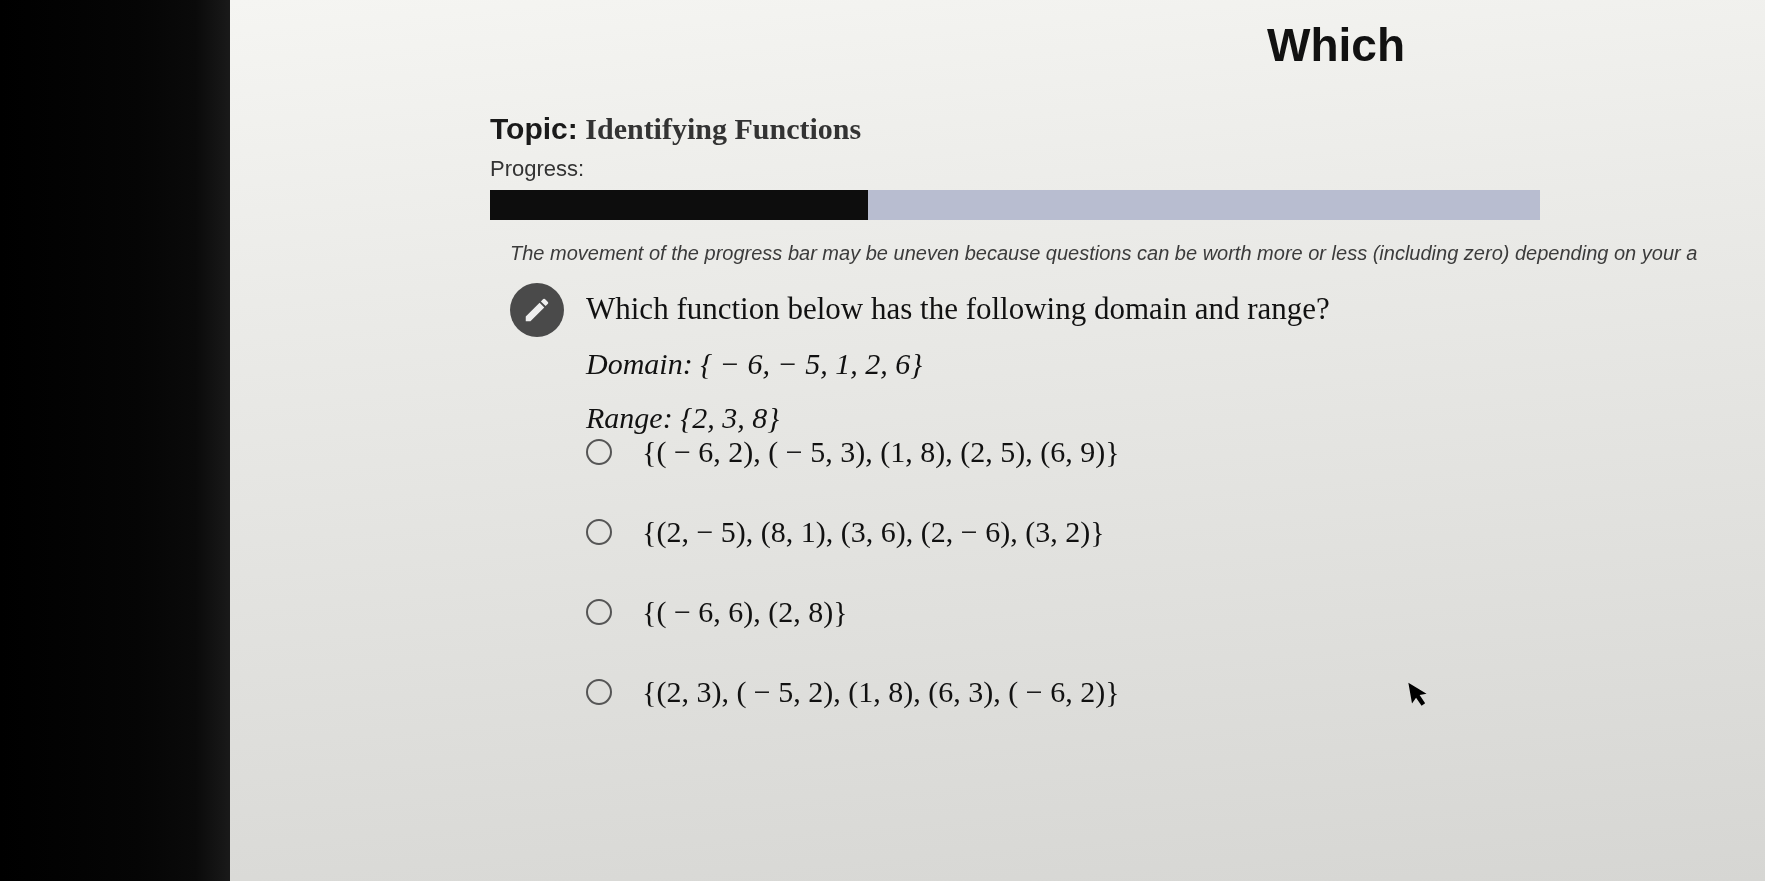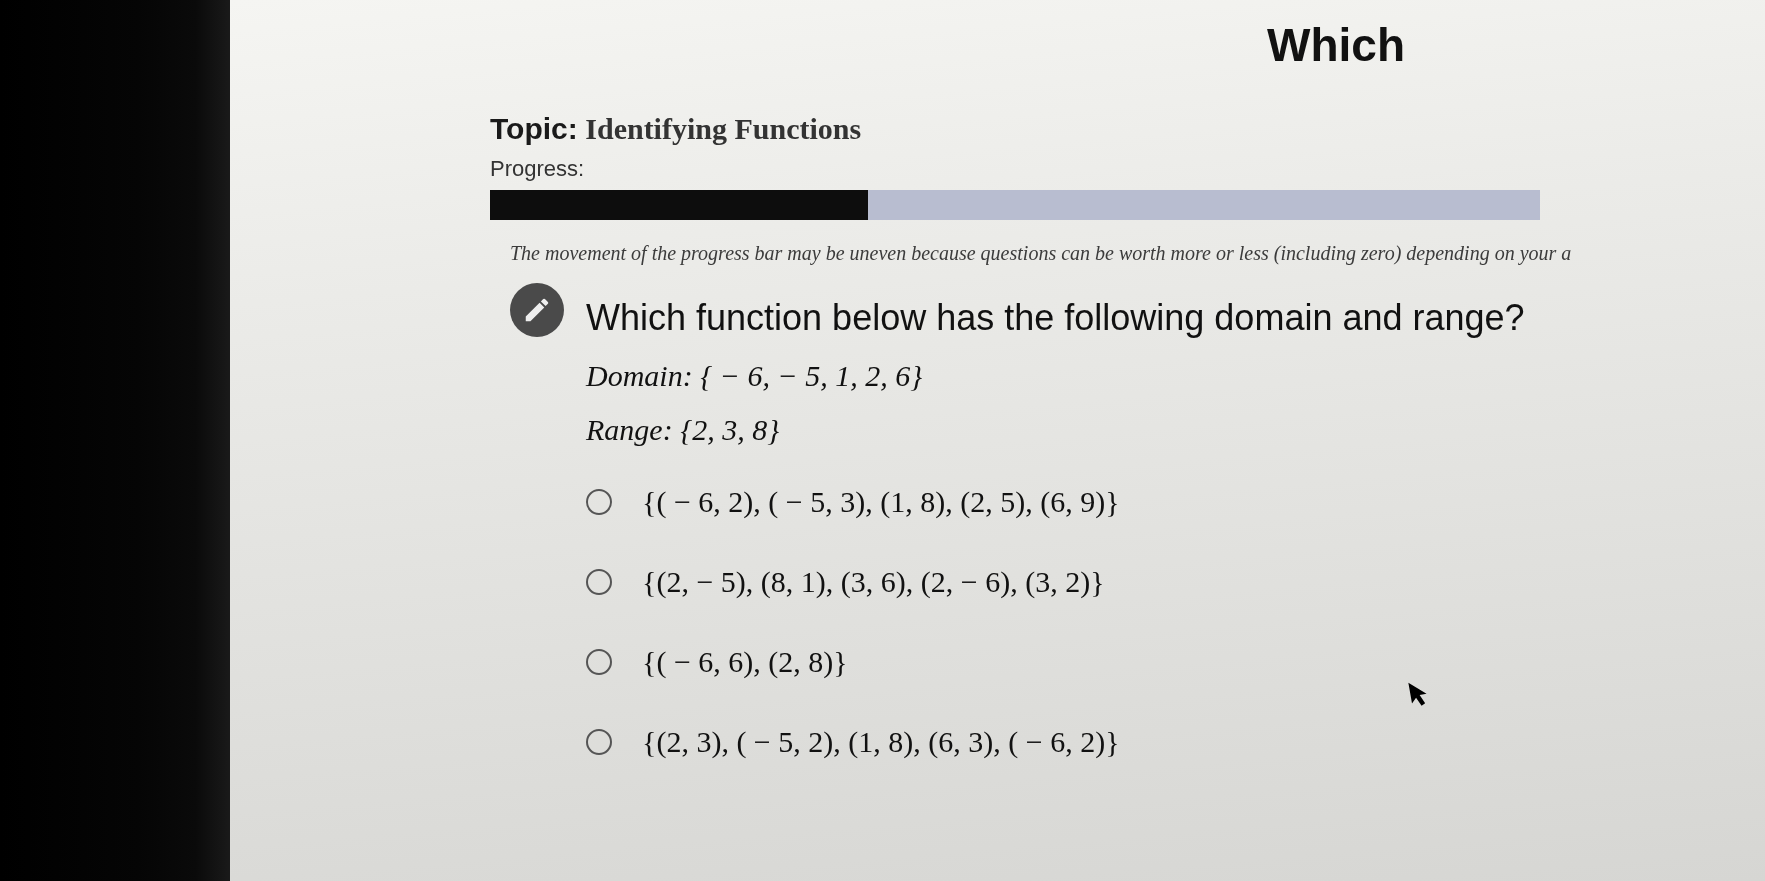--- a/index.html
+++ b/index.html
@@ -60,21 +60,21 @@
     width: 1050px;
     height: 30px;
     background: #b8bdd0;
     position: relative;
   }
   .progress-fill {
     height: 100%;
     background: #0d0d0d;
   }
   .progress-note {
-    font-family: Liberation Serif, serif;
+    font-family: Liberation Sans, sans-serif;
     font-style: italic;
     font-size: 20px;
     color: #3b3b3b;
     margin-top: 22px;
     padding-left: 20px;
     white-space: nowrap;
   }
   .question-block {
     display: flex;
     gap: 22px;
@@ -89,34 +89,33 @@
     flex-shrink: 0;
     display: flex;
     align-items: center;
     justify-content: center;
   }
   .q-body {
     flex: 1;
     color: #111;
   }
   .q-prompt {
-    font-family: Liberation Sans, sans-serif;
-    font-size: 36px;
-    color: #111;
-    margin-top: 14px;
+    font-family: Liberation Serif, serif;
+    font-size: 31px;
+    color: #111;
+    margin-top: 8px;
   }
   .q-line {
     font-family: Georgia, serif;
     font-size: 30px;
     color: #111;
     margin-top: 20px;
     font-style: italic;
   }
   .options {
-    margin-top: 38px;
   }
   .option {
     display: flex;
     align-items: center;
     gap: 30px;
     margin-bottom: 46px;
     cursor: pointer;
   }
   .radio {
     width: 26px;

